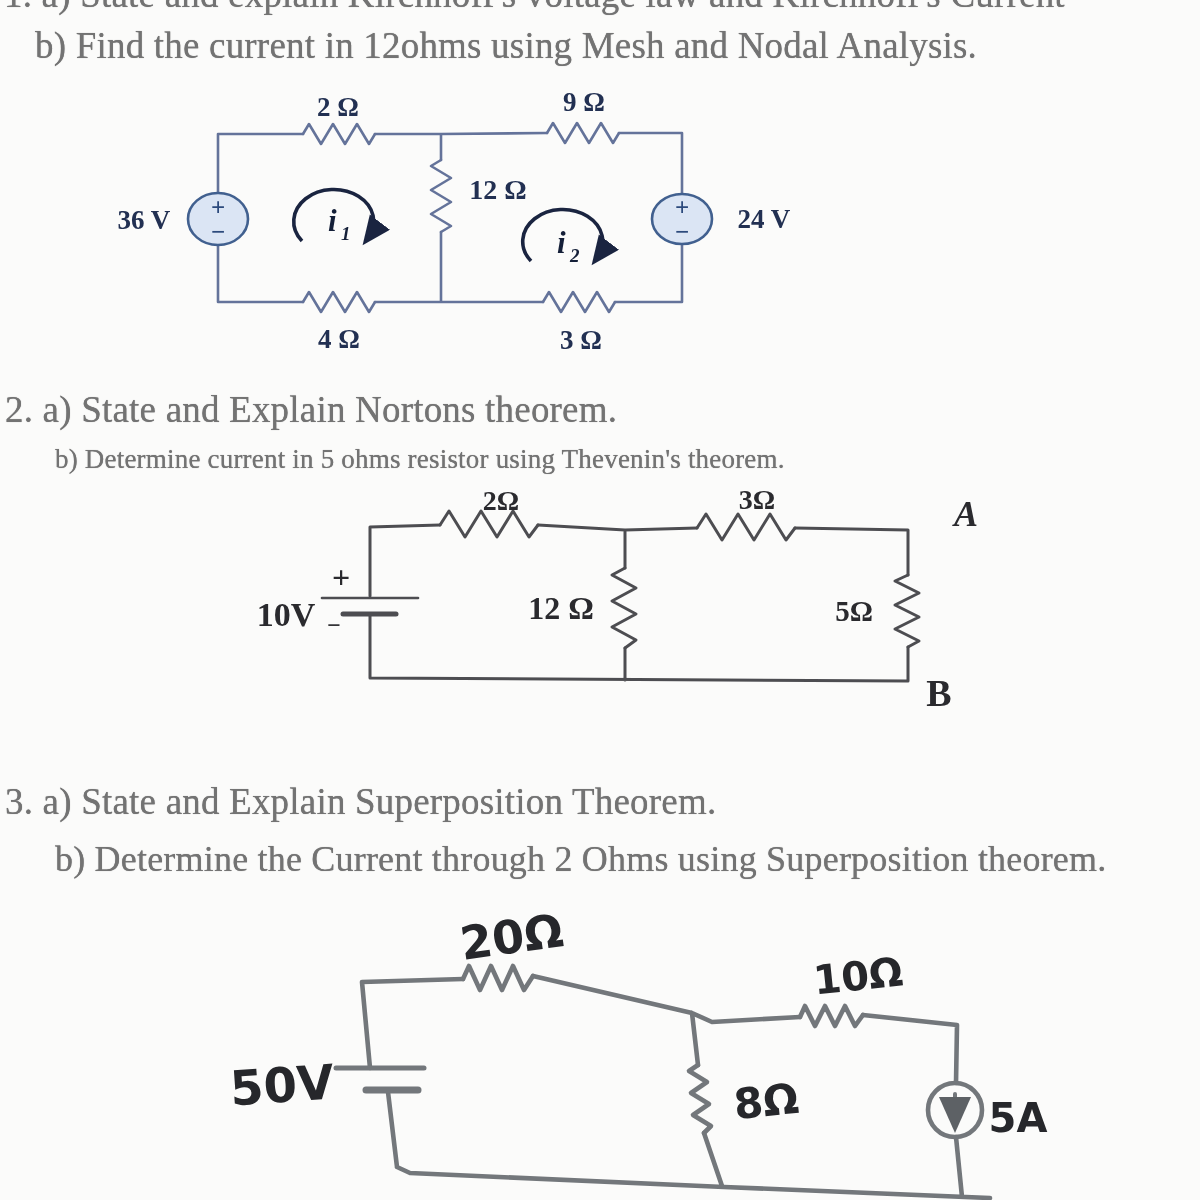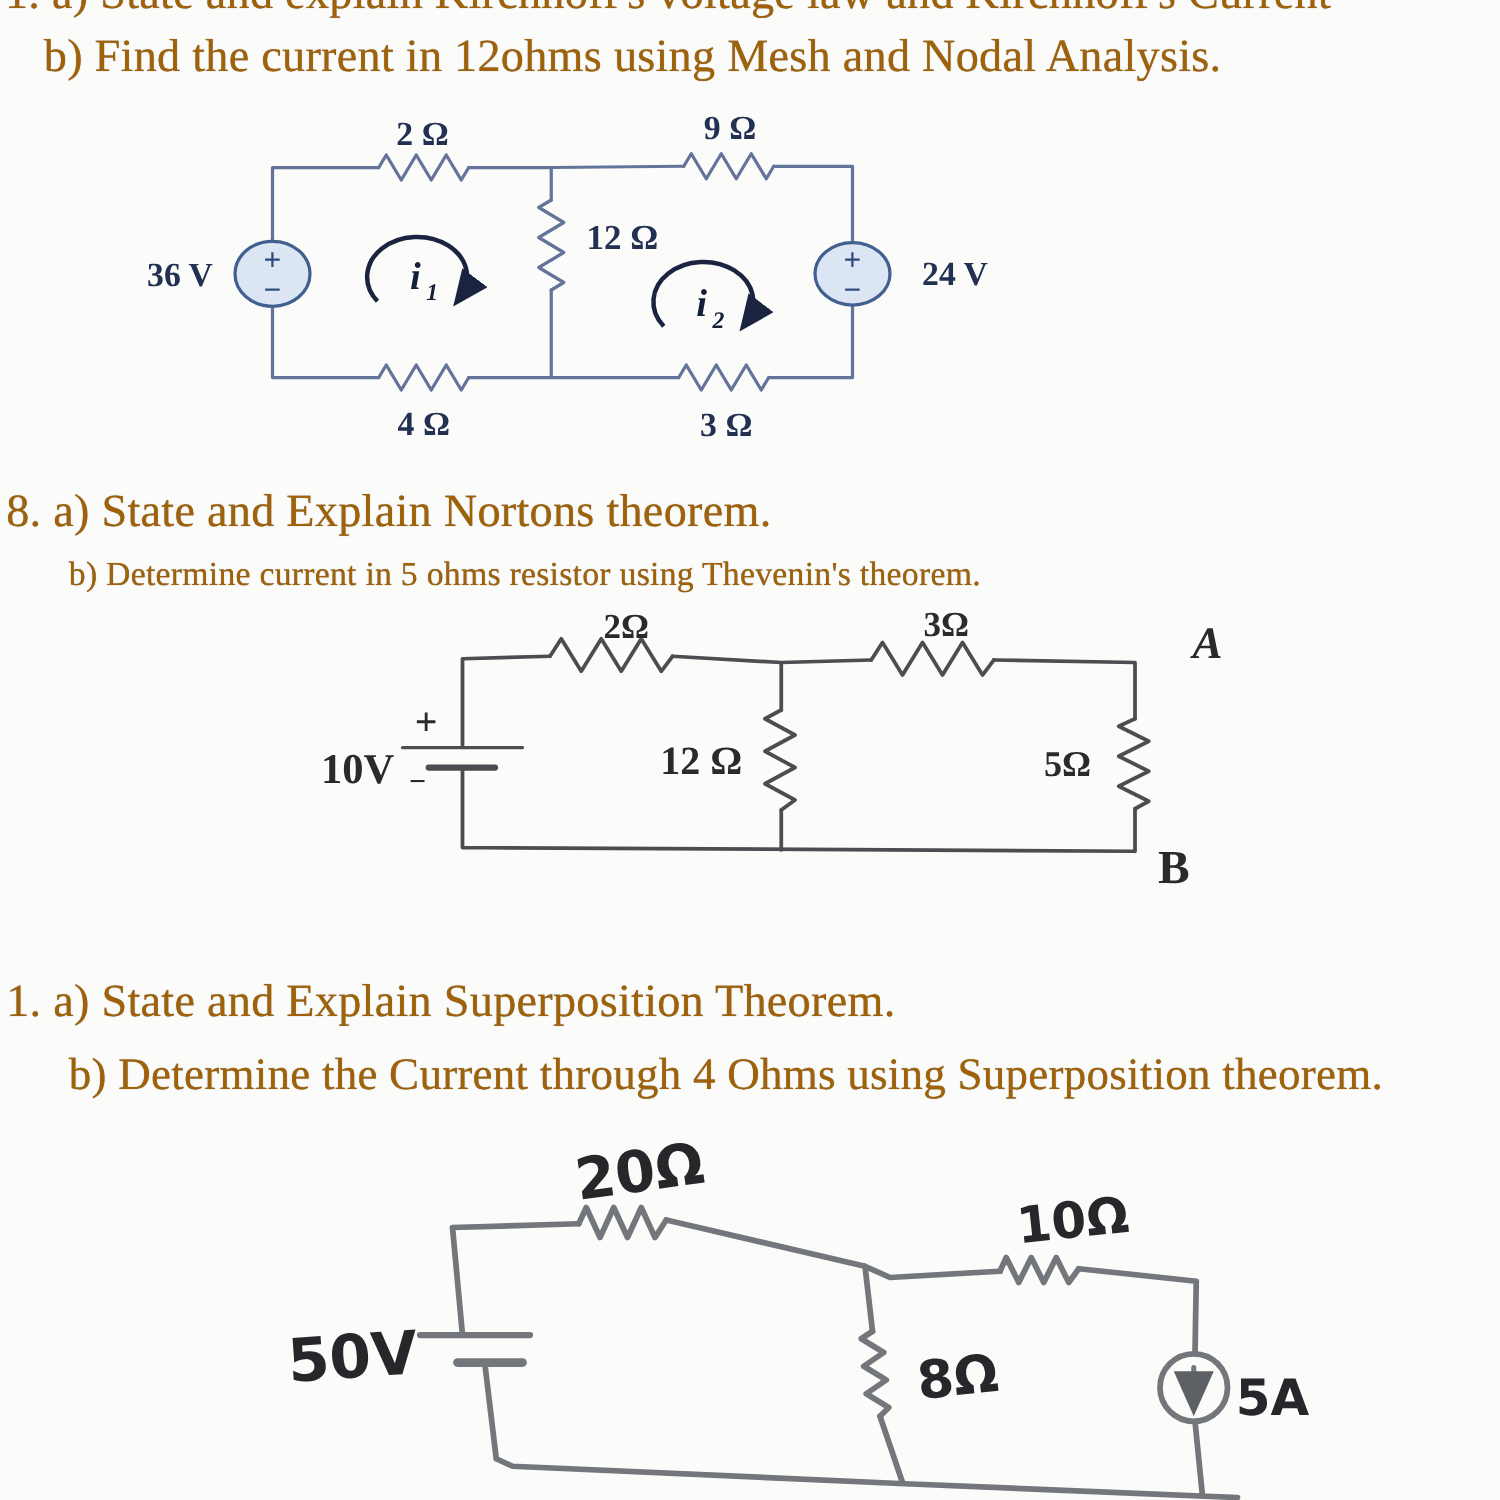--- a/index.html
+++ b/index.html
@@ -1,18 +1,18 @@
 <!DOCTYPE html>
 <html><head>
 <meta charset="utf-8">
 <style>
   html,body{margin:0;padding:0;}
   body{width:1200px;height:1200px;overflow:hidden;font-family:"Liberation Serif",serif;}
   .page{position:relative;width:1200px;height:1200px;overflow:hidden;background:#fbfbfa;}
-  .line{position:absolute;white-space:nowrap;color:#a16207;font-family:"Liberation Serif",serif;
+  .line{position:absolute;white-space:nowrap;color:#737373;font-family:"Liberation Serif",serif;
         font-size:37px;letter-spacing:0.2px;text-shadow:0 0 0.7px rgba(20,20,20,0.6);}
   svg{position:absolute;left:0;overflow:visible;}
   .c1-label{font-family:"Liberation Serif",serif;font-weight:bold;fill:#223052;}
   .c1-sign{font-family:"Liberation Serif",serif;font-weight:bold;fill:#2c4a7c;}
   .c1-mesh{font-family:"Liberation Serif",serif;font-style:italic;font-weight:bold;fill:#141f38;}
   .c2-label{font-family:"Liberation Serif",serif;font-weight:bold;fill:#2a2a2e;}
   .c3-label{font-family:"DejaVu Sans",sans-serif;font-weight:bold;fill:#26272b;}
 </style>
 </head>
 <body>
@@ -60,21 +60,21 @@
 
     <text class="c1-label" x="338" y="41" font-size="27" text-anchor="middle">2 Ω</text>
     <text class="c1-label" x="584" y="36" font-size="27" text-anchor="middle">9 Ω</text>
     <text class="c1-label" x="498" y="124" font-size="28" text-anchor="middle">12 Ω</text>
     <text class="c1-label" x="339" y="273" font-size="27" text-anchor="middle">4 Ω</text>
     <text class="c1-label" x="581" y="274" font-size="27" text-anchor="middle">3 Ω</text>
     <text class="c1-label" x="144" y="154" font-size="27" text-anchor="middle">36 V</text>
     <text class="c1-label" x="764" y="153" font-size="27" text-anchor="middle">24 V</text>
   </svg>
 
-  <div class="line" style="top:388px;left:5px;">8. a) State and Explain Nortons theorem.</div>
+  <div class="line" style="top:388px;left:5px;">2. a) State and Explain Nortons theorem.</div>
   <div class="line" style="top:444px;left:55px;font-size:27px;">b) Determine current in 5 ohms resistor using Thevenin's theorem.</div>
 
   <svg style="top:480px;" width="1200" height="235" viewBox="0 0 1200 235">
     <g stroke="#4d4d51" stroke-width="3" fill="none" stroke-linecap="round" stroke-linejoin="round">
       <path d="M370,47 L440,45 M538,45 L625,50 M625,50 L697,48 M795,48 L908,50
                M370,47 L370,116 M370,136 L370,198
                M625,50 L625,88 M625,168 L625,200
                M908,50 L908,95 M908,167 L908,201
                M370,198 L908,201"></path>
       <path d="M440,45 l9,-14 l16,26 l16,-26 l16,26 l16,-26 l16,26 l9,-12"></path>
@@ -89,22 +89,22 @@
     <text class="c2-label" x="334" y="153" font-size="24" text-anchor="middle">−</text>
     <text class="c2-label" x="286" y="146" font-size="34" text-anchor="middle">10V</text>
     <text class="c2-label" x="501" y="30" font-size="28" text-anchor="middle">2Ω</text>
     <text class="c2-label" x="757" y="29" font-size="28" text-anchor="middle">3Ω</text>
     <text class="c2-label" x="561" y="139" font-size="32" text-anchor="middle">12 Ω</text>
     <text class="c2-label" x="854" y="141" font-size="29" text-anchor="middle">5Ω</text>
     <text class="c2-label" font-style="italic" x="966" y="46" font-size="36" text-anchor="middle">A</text>
     <text class="c2-label" x="939" y="226" font-size="38" text-anchor="middle">B</text>
   </svg>
 
-  <div class="line" style="top:780px;left:5px;">1. a) State and Explain Superposition Theorem.</div>
-  <div class="line" style="top:838px;left:55px;font-size:36px;">b) Determine the Current through 4 Ohms using Superposition theorem.</div>
+  <div class="line" style="top:780px;left:5px;">3. a) State and Explain Superposition Theorem.</div>
+  <div class="line" style="top:838px;left:55px;font-size:36px;">b) Determine the Current through 2 Ohms using Superposition theorem.</div>
 
   <svg style="top:895px;" width="1200" height="305" viewBox="0 0 1200 305">
     <defs>
       <marker id="csArrow" orient="auto" markerWidth="14" markerHeight="14" refX="5" refY="4">
         <path d="M0,0 L9,4 L0,8 z" fill="#5d6165"></path>
       </marker>
     </defs>
     <g stroke="#73777b" stroke-width="4.6" fill="none" stroke-linecap="round" stroke-linejoin="round">
       <path d="M362,87 L370,173
                M362,87 L463,84 M533,81 L692,118

